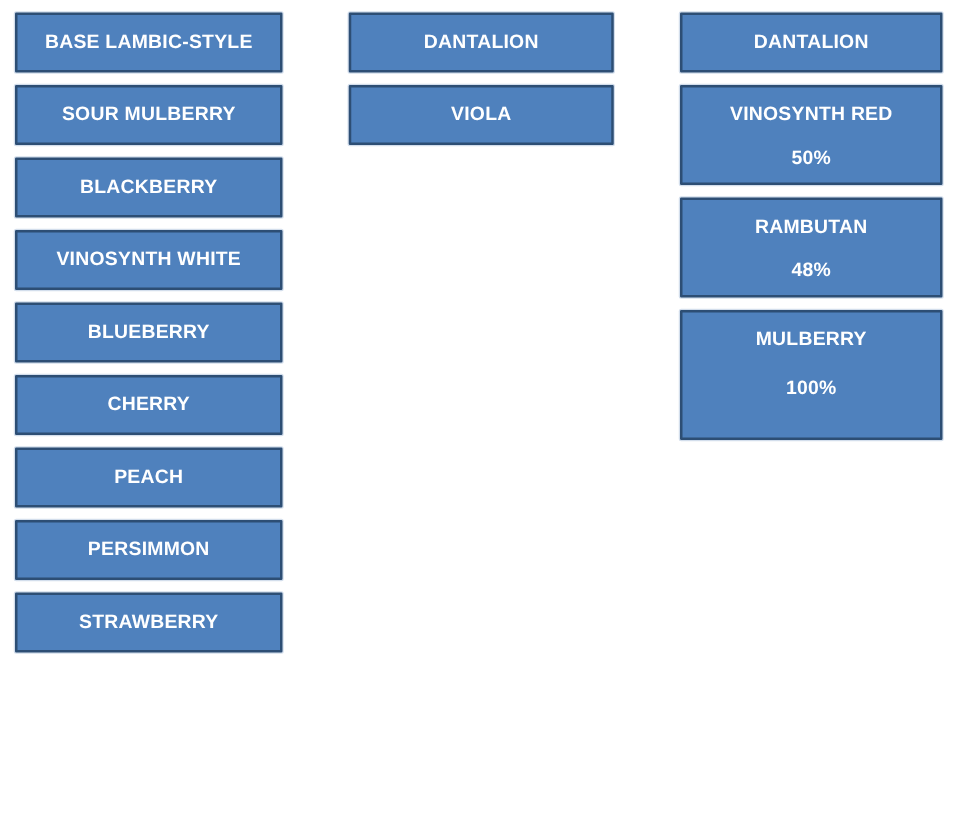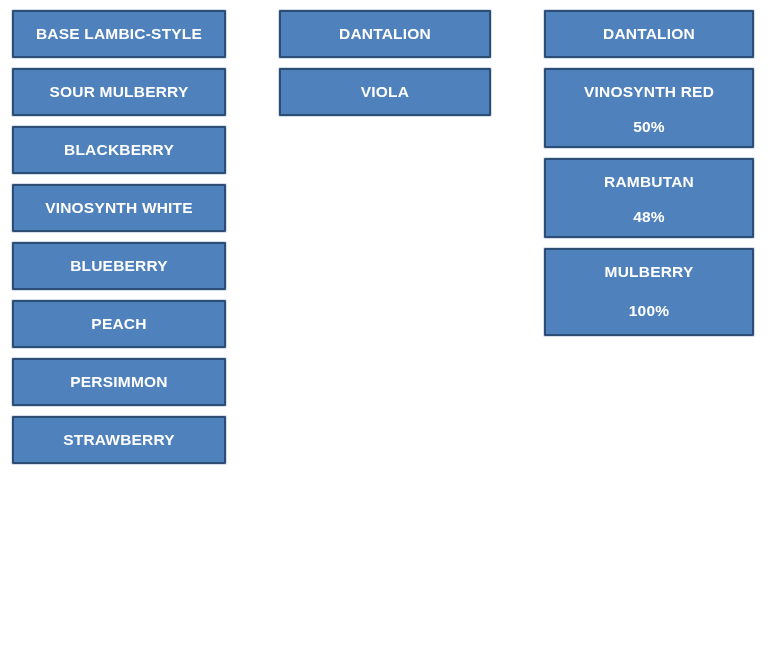--- a/index.html
+++ b/index.html
@@ -39,21 +39,21 @@
     row-gap: 18px;
     color: var(--box-text, #ffffff);
     font-weight: bold;
     font-size: 15.5px;
     line-height: 17px;
     letter-spacing: 0.2px;
     text-align: center;
     box-shadow: 0 0 0 1px rgba(130, 160, 200, 0.35);
   }
   .box.tall   { height: 80px; }
-  .box.taller { height: 88px; row-gap: 22px; }
+  .box.taller { height: 104px; row-gap: 22px; }
   .lbl { white-space: nowrap; }
 </style>
 </head>
 <body>
 
 <div class="canvas">
 
   <div class="col col-1">
     <div class="box">
       <span class="lbl">BASE LAMBIC-STYLE</span>
@@ -62,20 +62,23 @@
       <span class="lbl">SOUR MULBERRY</span>
     </div>
     <div class="box">
       <span class="lbl">BLACKBERRY</span>
     </div>
     <div class="box">
       <span class="lbl">VINOSYNTH WHITE</span>
     </div>
     <div class="box">
       <span class="lbl">BLUEBERRY</span>
+    </div>
+    <div class="box">
+      <span class="lbl">CHERRY</span>
     </div>
     <div class="box">
       <span class="lbl">PEACH</span>
     </div>
     <div class="box">
       <span class="lbl">PERSIMMON</span>
     </div>
     <div class="box">
       <span class="lbl">STRAWBERRY</span>
     </div>

